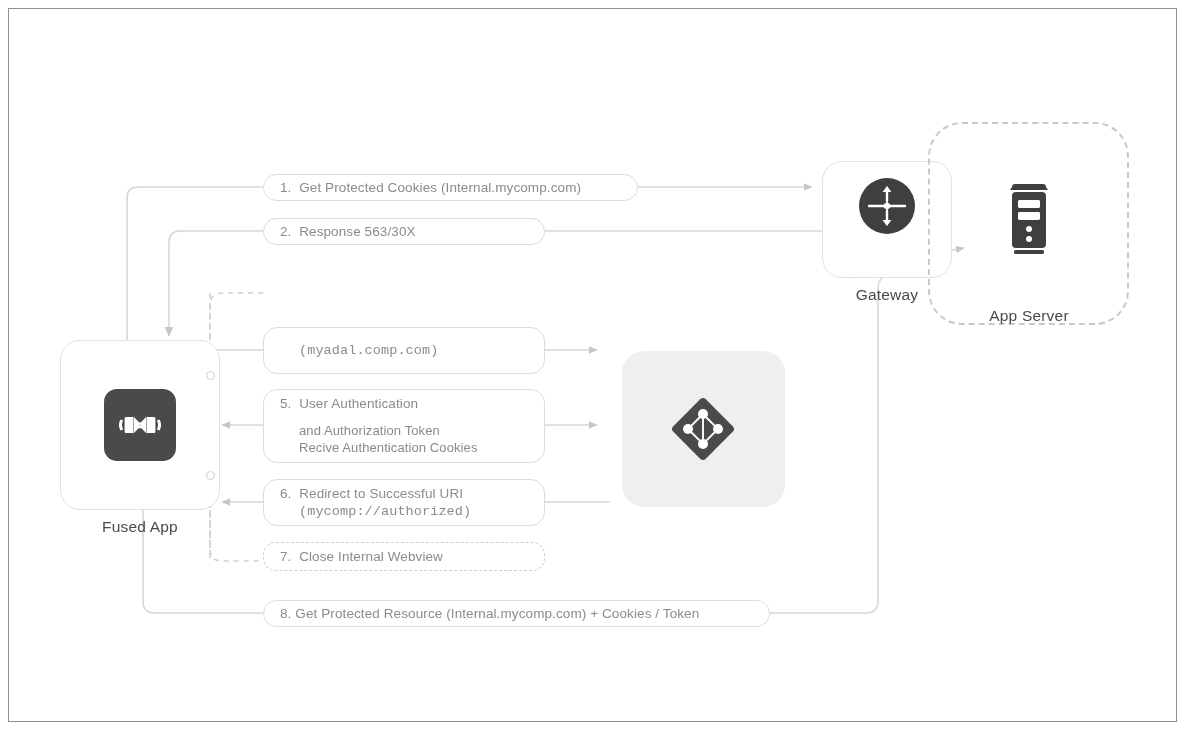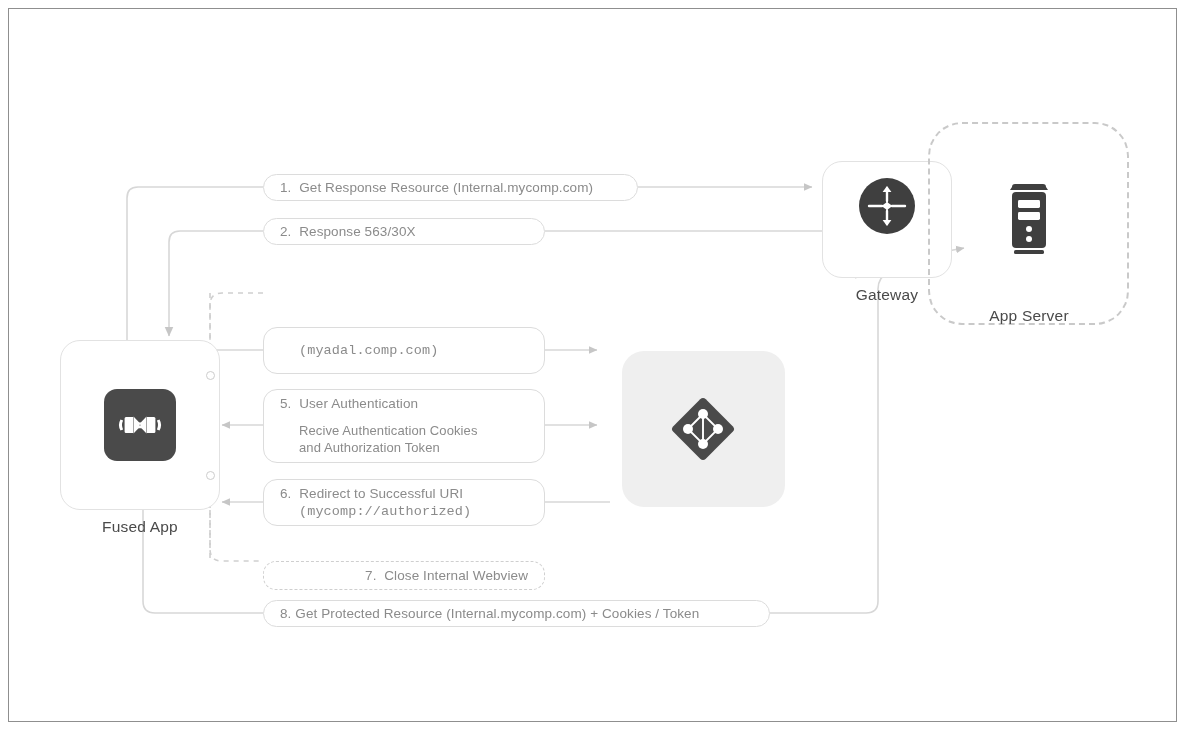--- a/index.html
+++ b/index.html
@@ -228,45 +228,45 @@
       <g fill="#ffffff">
         <circle cx="40" cy="25" r="5"></circle>
         <circle cx="25" cy="40" r="5"></circle>
         <circle cx="55" cy="40" r="5"></circle>
         <circle cx="40" cy="55" r="5"></circle>
       </g>
     </svg>
   </div>
 
   <div class="msg" style="left:263px; top:174px; width:375px; height:27px;">
-    <span class="ln"><span>1.</span>&nbsp; <span>Get Response Resource (Internal.mycomp.com)</span></span>
+    <span class="ln"><span>1.</span>&nbsp; <span>Get Protected Cookies (Internal.mycomp.com)</span></span>
   </div>
 
   <div class="msg" style="left:263px; top:218px; width:282px; height:27px;">
     <span class="ln"><span>2.</span>&nbsp; <span>Response 563/30X</span></span>
   </div>
 
 
   <div class="msg" style="left:263px; top:327px; width:282px; height:47px;">
     <span class="ln indent">(myadal.comp.com)</span>
   </div>
 
   <div class="msg" style="left:263px; top:389px; width:282px; height:74px;">
     <span class="ln"><span>5.</span>&nbsp; <span>User Authentication</span></span>
     <span class="gap"></span>
+    <span class="ln sub">and Authorization Token</span>
     <span class="ln sub">Recive Authentication Cookies</span>
-    <span class="ln sub">and Authorization Token</span>
   </div>
 
   <div class="msg" style="left:263px; top:479px; width:282px; height:47px;">
     <span class="ln"><span>6.</span>&nbsp; <span>Redirect to Successful URI</span></span>
     <span class="ln indent">(mycomp://authorized)</span>
   </div>
 
-  <div class="msg dashed" style="left:263px; top:561px; width:282px; height:29px;text-align:right;">
+  <div class="msg dashed" style="left:263px; top:542px; width:282px; height:29px;">
     <span class="ln"><span>7.</span>&nbsp; <span>Close Internal Webview</span></span>
   </div>
 
   <div class="msg" style="left:263px; top:600px; width:507px; height:27px;">
     <span class="ln"><span>8.</span> <span>Get Protected Resource (Internal.mycomp.com)  + Cookies / Token</span></span>
   </div>
 
 </div>
 
 </body></html>

